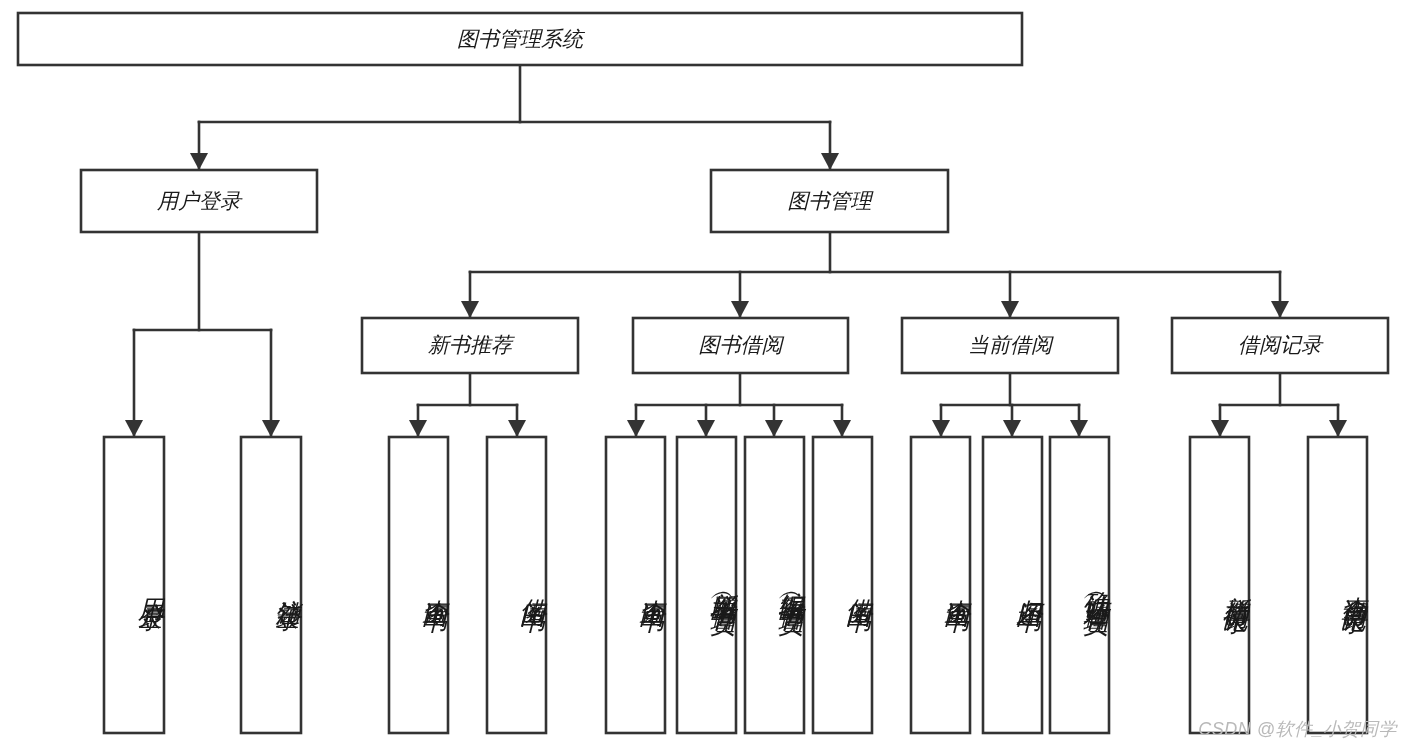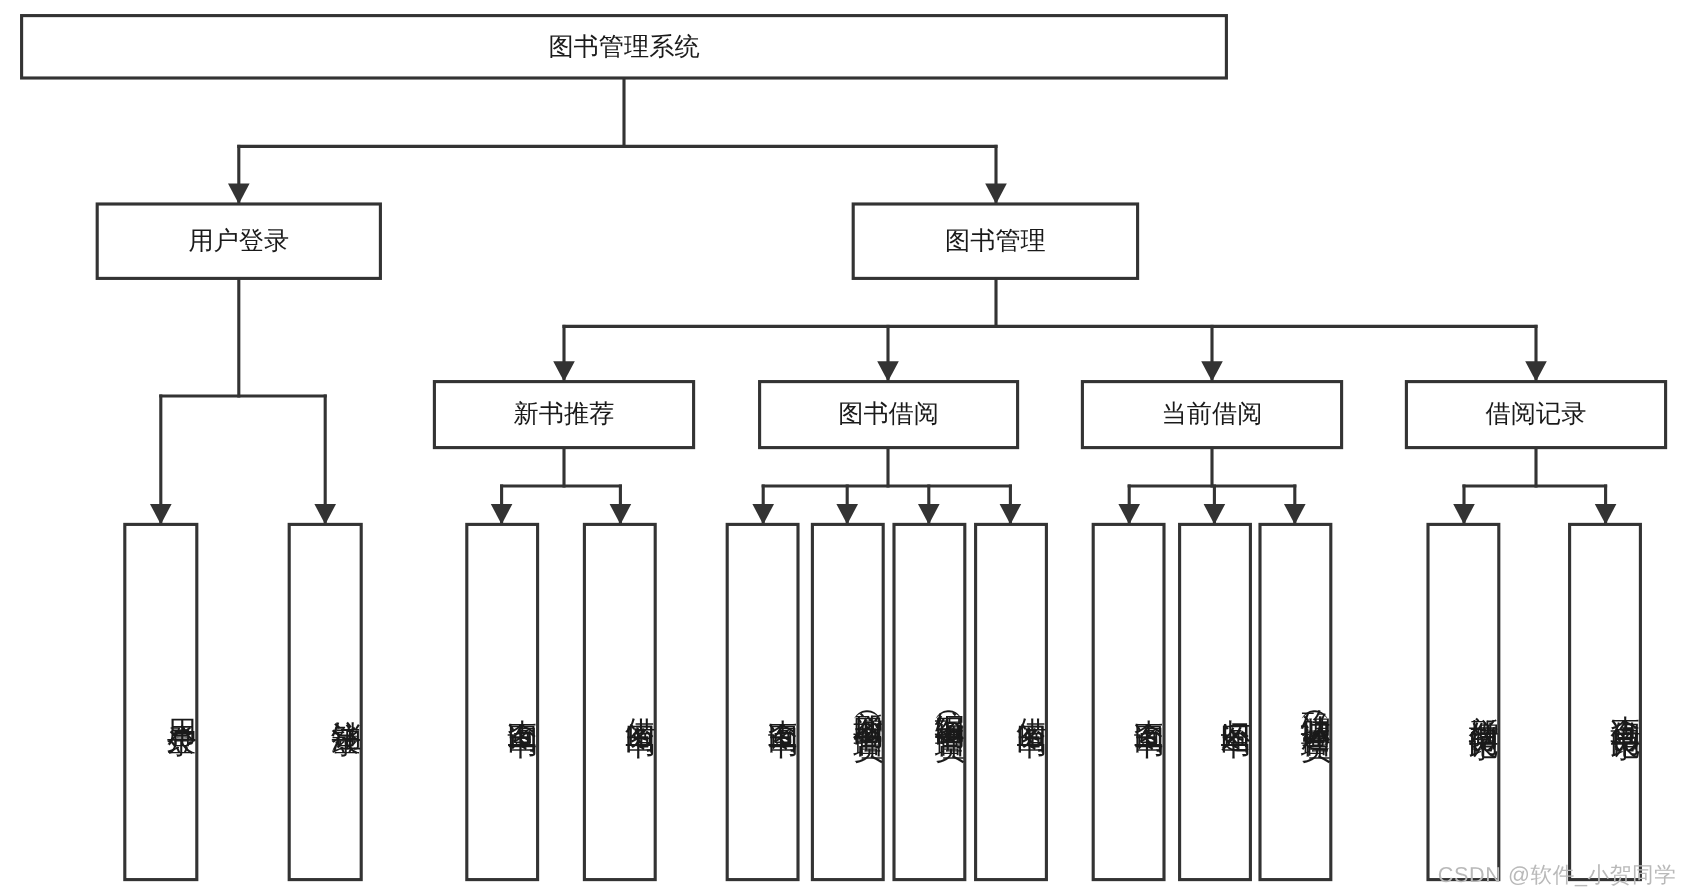--- a/index.html
+++ b/index.html
@@ -11,20 +11,21 @@
     width: 1405px;
     height: 747px;
     font-family: "Liberation Sans", sans-serif;
     overflow: hidden;
   }
   #diagram-root {
     position: relative;
     width: 1405px;
     height: 747px;
     background: #ffffff;
+    font-style: italic;
   }
   svg#tree-svg {
     position: absolute;
     left: 0;
     top: 0;
     width: 1405px;
     height: 747px;
   }
   .node-box {
     fill: #ffffff;

